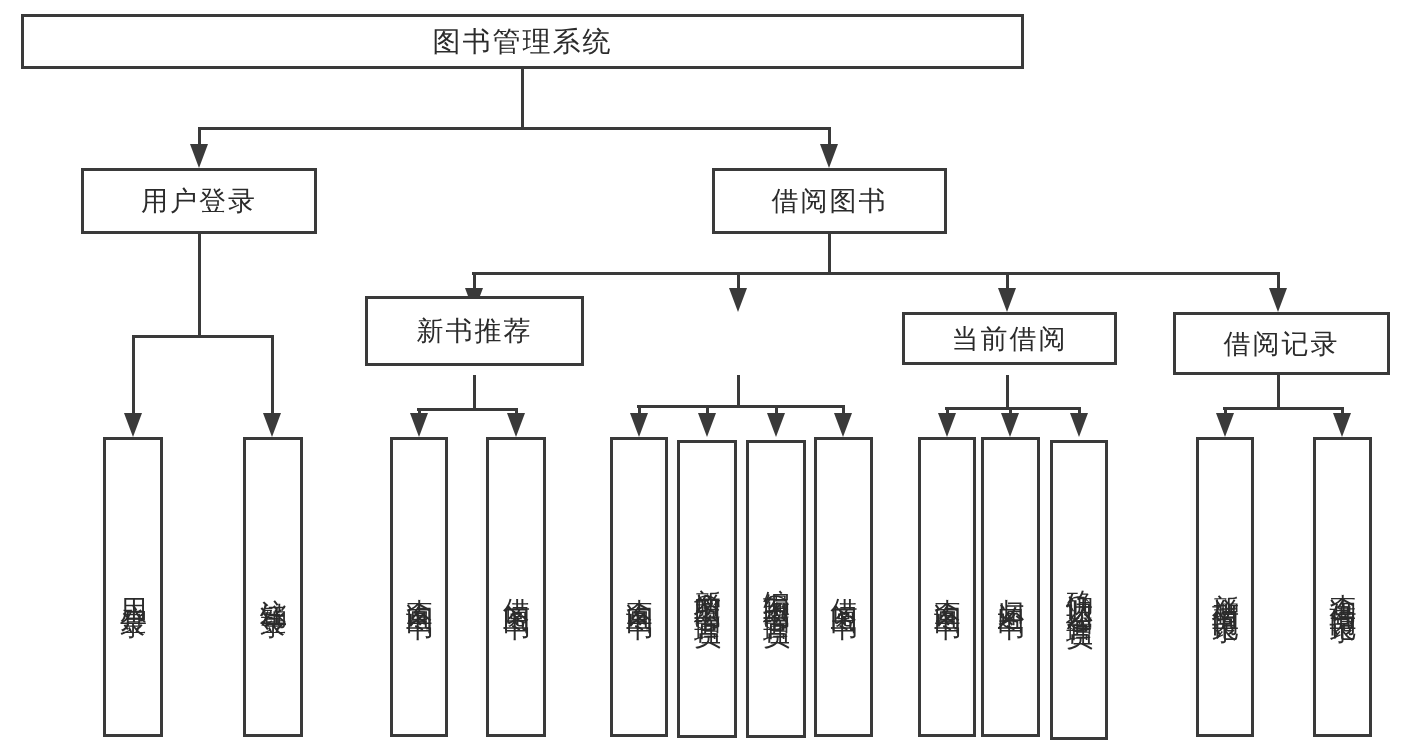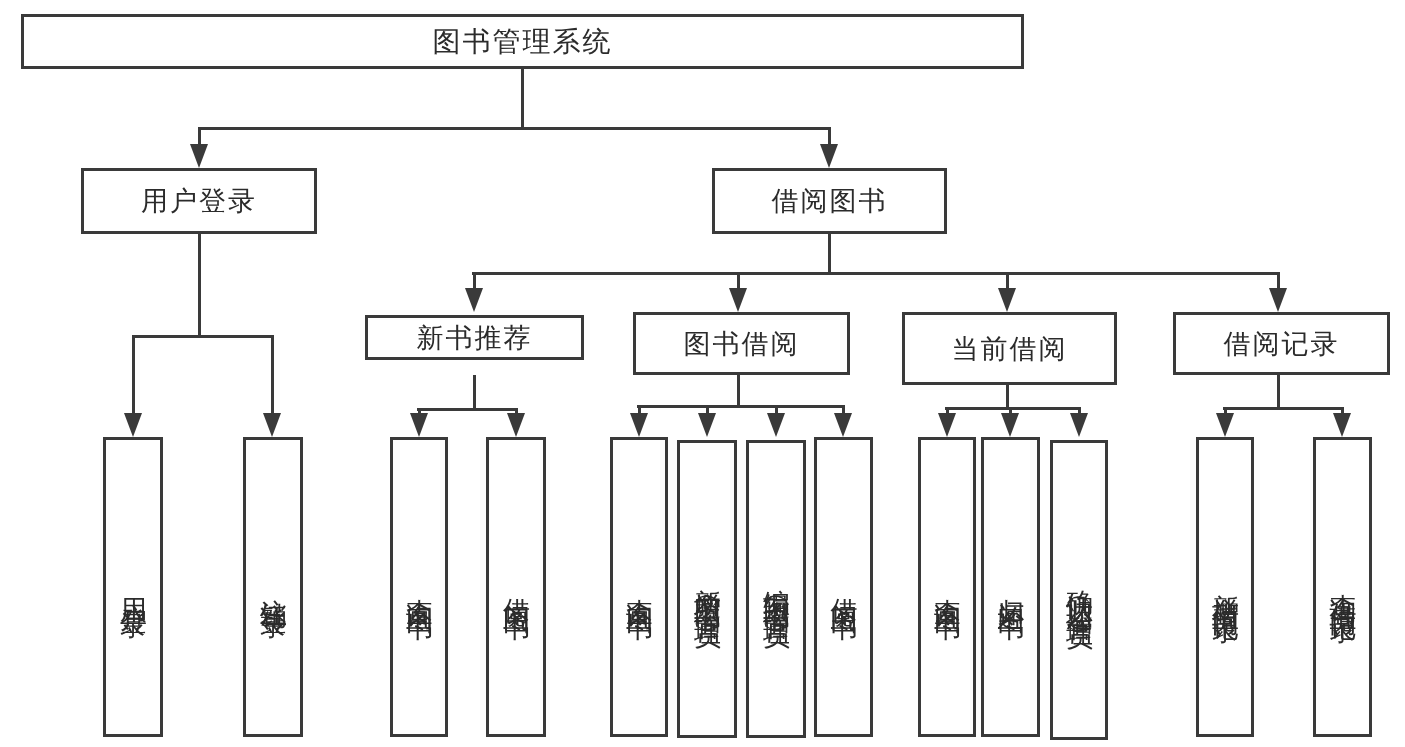--- a/index.html
+++ b/index.html
@@ -135,23 +135,22 @@
   <div class="vline" style="left:1224px;top:407px;height:11px"></div>
   <div class="vline" style="left:1341px;top:407px;height:11px"></div>
   <div class="arrow" style="left:1216px;top:413px"></div>
   <div class="arrow" style="left:1333px;top:413px"></div>
 
   <div class="box hbox rootbox" style="left:21px;top:14px;width:1003px;height:55px">图书管理系统</div>
 
   <div class="box hbox" style="left:81px;top:168px;width:236px;height:66px">用户登录</div>
   <div class="box hbox" style="left:712px;top:168px;width:235px;height:66px">借阅图书</div>
 
-  <div class="box hbox" style="left:365px;top:315px;width:219px;height:45px">新书推荐</div>
-  <div class="box hbox" style="left:633px;top:312px;width:217px;height:63px">图书借阅</div>
-  <div class="box hbox" style="left:902px;top:312px;width:215px;height:73px">当前借阅</div>
+  <div class="box hbox" style="left:365px;top:296px;width:219px;height:70px">新书推荐</div>
+  <div class="box hbox" style="left:902px;top:312px;width:215px;height:53px">当前借阅</div>
   <div class="box hbox" style="left:1173px;top:312px;width:217px;height:63px">借阅记录</div>
 
   <div class="box vbox" style="left:103px;top:437px;width:60px;height:300px">用户登录</div>
   <div class="box vbox" style="left:243px;top:437px;width:60px;height:300px">注销登录</div>
 
   <div class="box vbox" style="left:390px;top:437px;width:58px;height:300px">查询图书</div>
   <div class="box vbox" style="left:486px;top:437px;width:60px;height:300px">借阅图书</div>
 
   <div class="box vbox" style="left:610px;top:437px;width:58px;height:300px">查询图书</div>
   <div class="box vbox" style="left:677px;top:440px;width:60px;height:298px">新增图书（管理员）</div>

